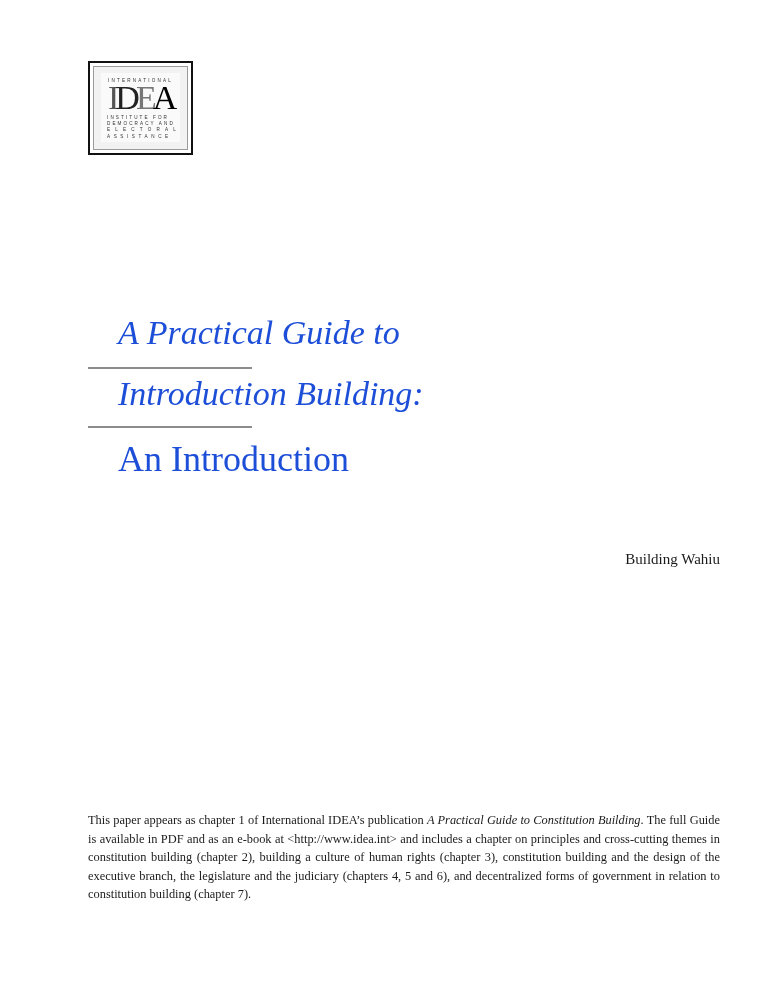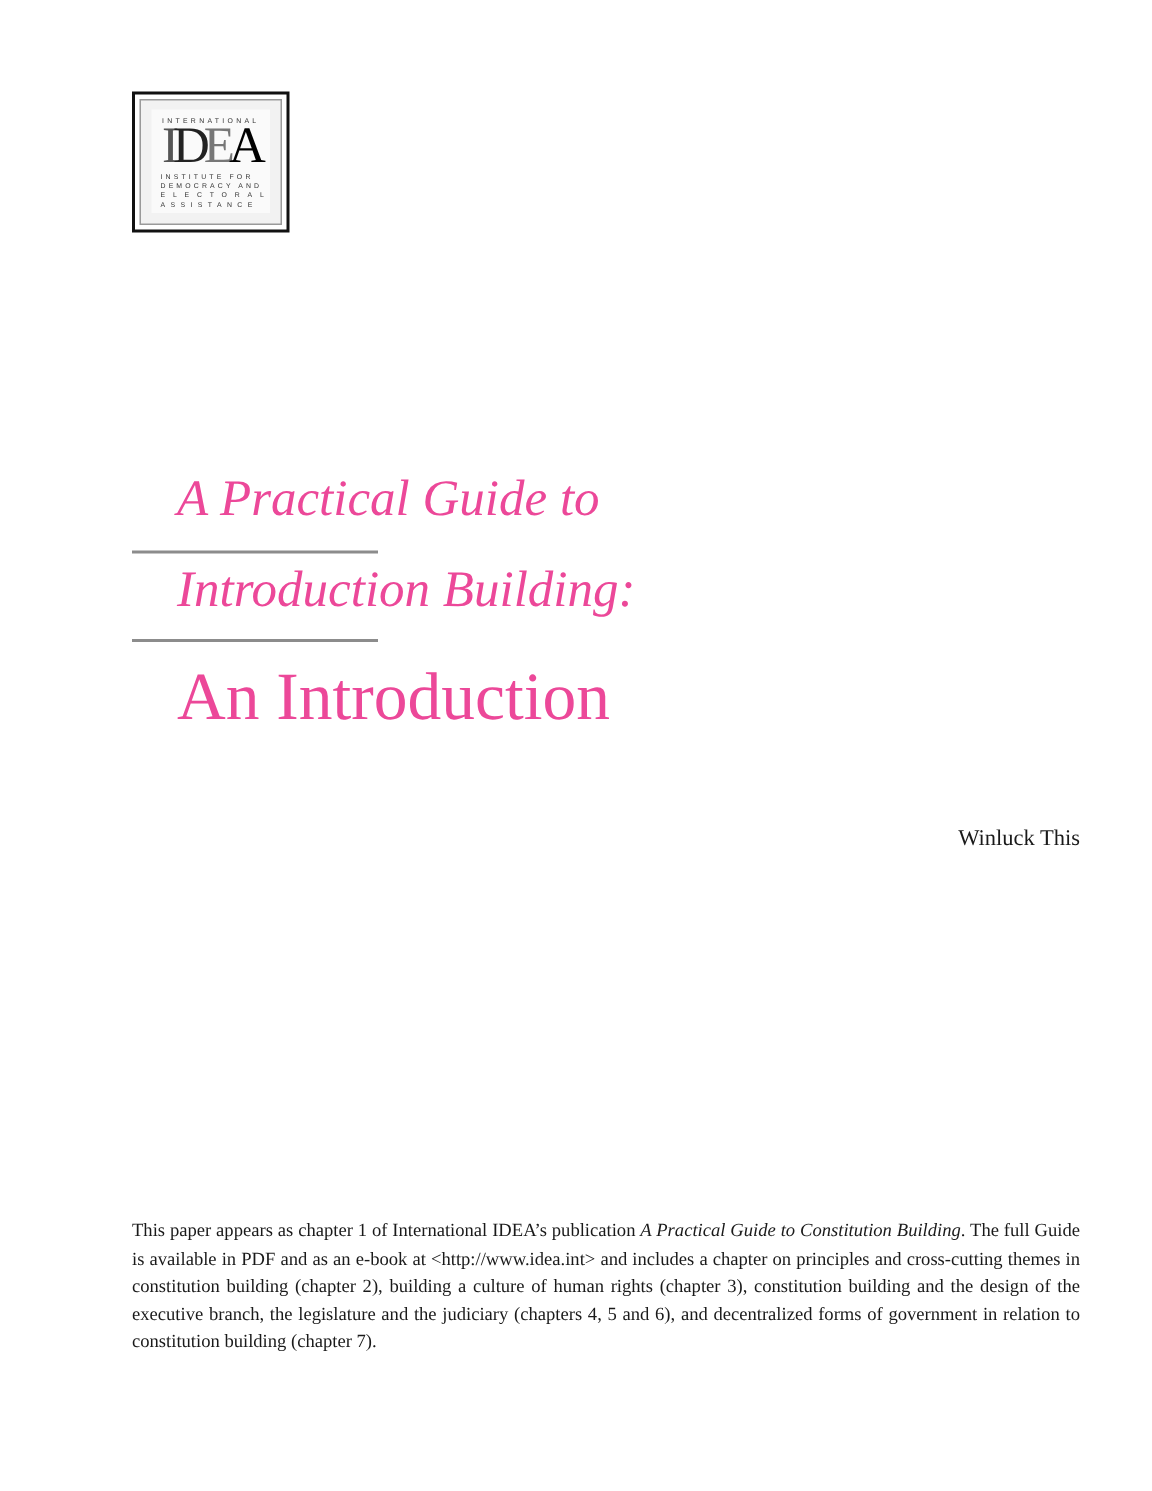--- a/index.html
+++ b/index.html
@@ -85,27 +85,27 @@
     .logo-bottom div {
       letter-spacing: 2.1px;
       white-space: nowrap;
     }
 
     
     .title-line {
       position: absolute;
       left: 118px;
       font-size: 34px;
-      color: #ec4899;
+      color: #1d4ed8;
       white-space: nowrap;
     }
     .title-line.italic { font-style: italic; }
     .title-line-1 { top: 314px; }
     .title-line-2 { top: 375px; }
-    .title-line-3 { top: 438px; font-size: 45px; }
+    .title-line-3 { top: 438px; font-size: 36px; }
 
     .rule {
       position: absolute;
       left: 88px;
       width: 164px;
       height: 2px;
       background: #8c8c8c;
     }
     .rule-1 { top: 367px; }
     .rule-2 { top: 426px; }
@@ -153,15 +153,15 @@
     </div>
   </div>
 </div>
 
 <div class="title-line title-line-1 italic">A Practical Guide to</div>
 <div class="rule rule-1"></div>
 <div class="title-line title-line-2 italic">Introduction Building:</div>
 <div class="rule rule-2"></div>
 <div class="title-line title-line-3">An Introduction</div>
 
-<div class="author">Winluck This</div>
+<div class="author">Building Wahiu</div>
 
 <p class="note"><span>This paper appears as chapter 1 of International IDEA’s publication </span><em>A Practical Guide to Constitution Building</em><span>. The full Guide is available in PDF and as an e-book at &lt;http://www.idea.int&gt; and includes a chapter on principles and cross-cutting themes in constitution building (chapter 2), building a culture of human rights (chapter 3), constitution building and the design of the executive branch, the legislature and the judiciary (chapters 4, 5 and 6), and decentralized forms of government in relation to constitution building (chapter 7).</span></p>
 
 </body></html>

